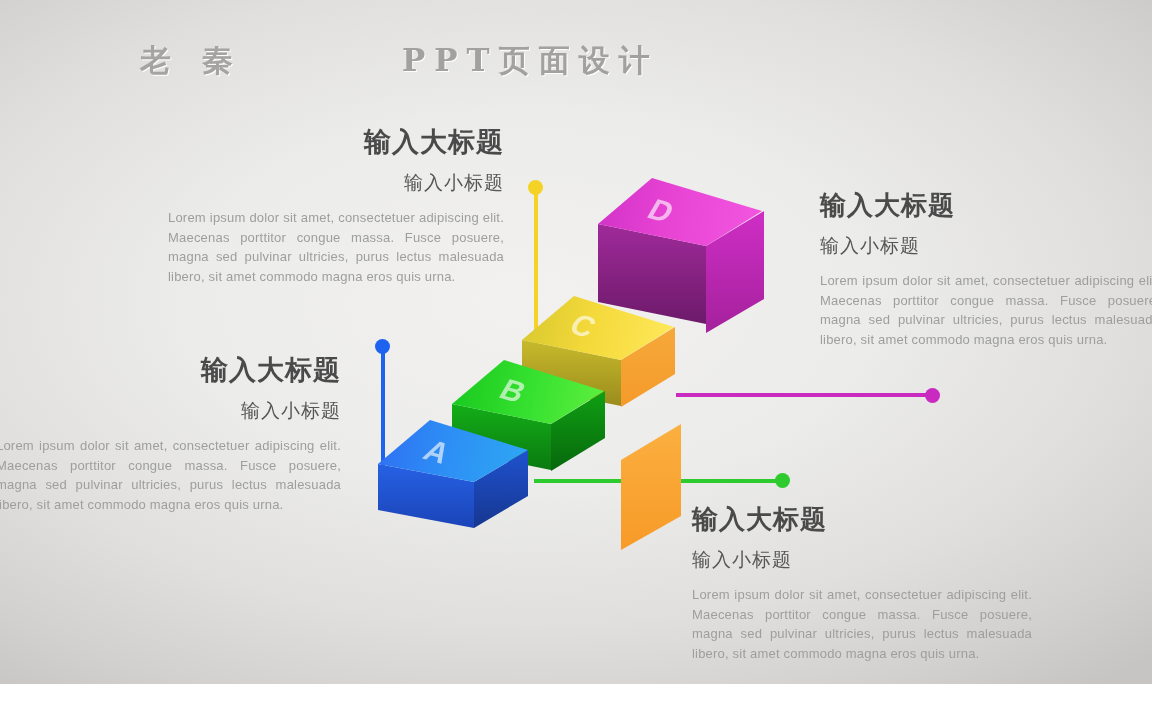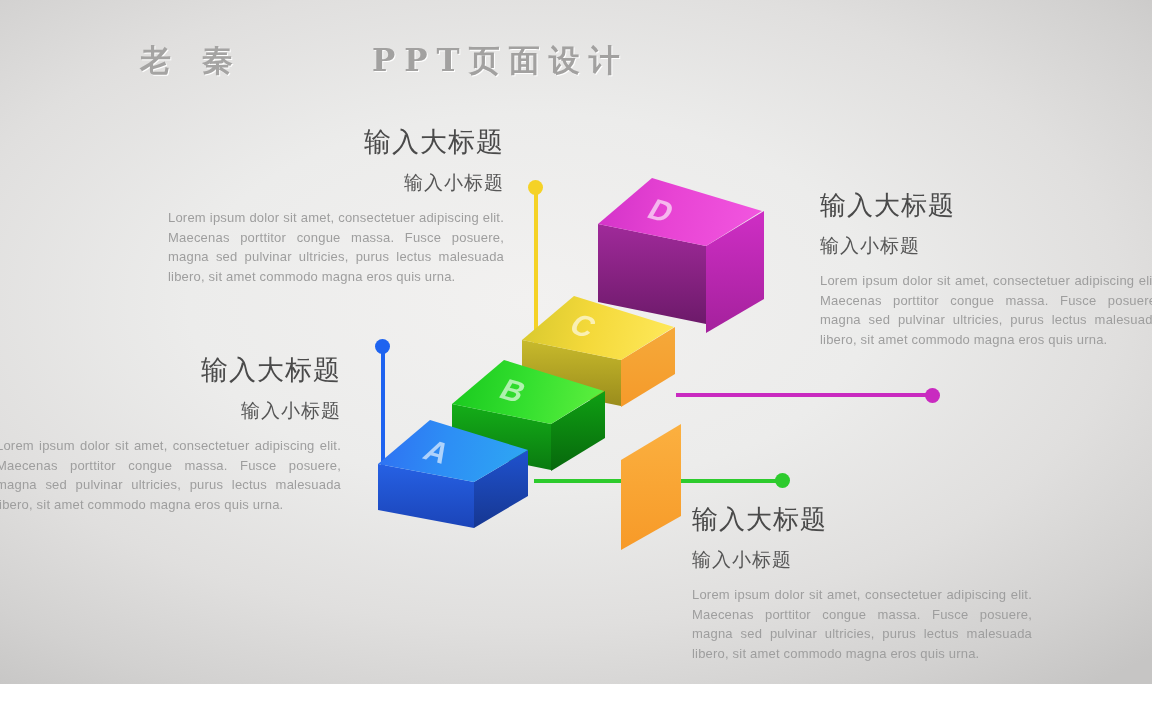--- a/index.html
+++ b/index.html
@@ -28,38 +28,39 @@
     top: 40px;
     font-family: "DejaVu Serif", serif;
     font-size: 31px;
     font-weight: bold;
     letter-spacing: 10px;
     color: #a5a4a3;
     text-shadow: 1px 1px 0 #ffffff;
   }
   .header-title {
     position: absolute;
-    left: 372px;
+    left: 402px;
     top: 40px;
     font-family: "DejaVu Serif", serif;
     font-size: 31px;
     font-weight: bold;
     letter-spacing: 9px;
     color: #a2a1a0;
     text-shadow: 1px 1px 0 #ffffff;
   }
 
   
   .block { position: absolute; }
   .block .big {
     font-size: 27px;
     color: #4a4a4a;
     letter-spacing: 1px;
     margin: 0 0 10px 0;
     font-family: "Liberation Sans", sans-serif;
+    font-weight: bold;
   }
   .block .small {
     font-size: 19px;
     color: #565656;
     letter-spacing: 1px;
     margin: 0 0 12px 0;
   }
   .block .body {
     font-size: 13px;
     line-height: 19.5px;

